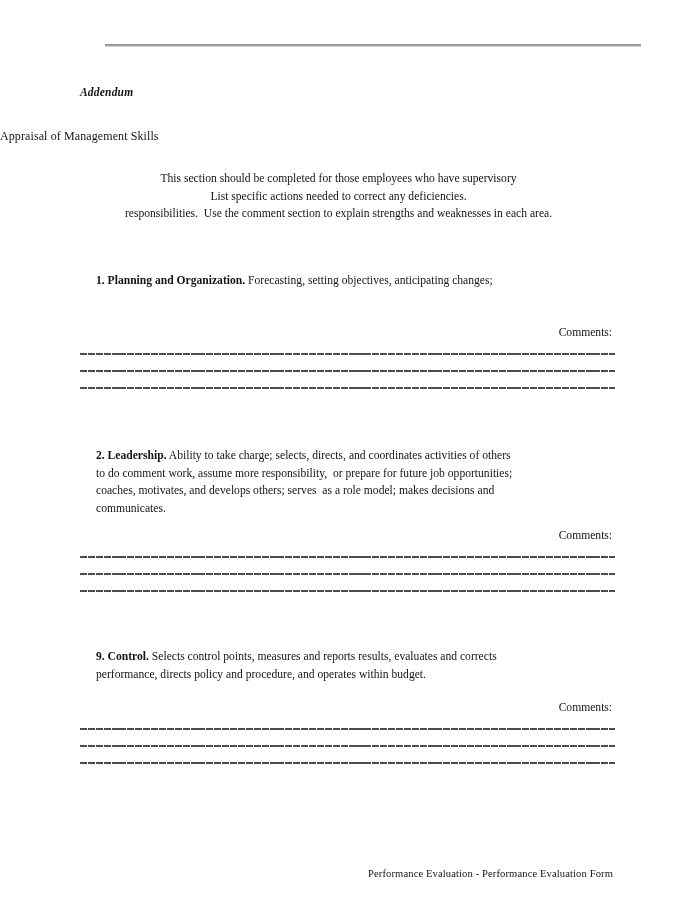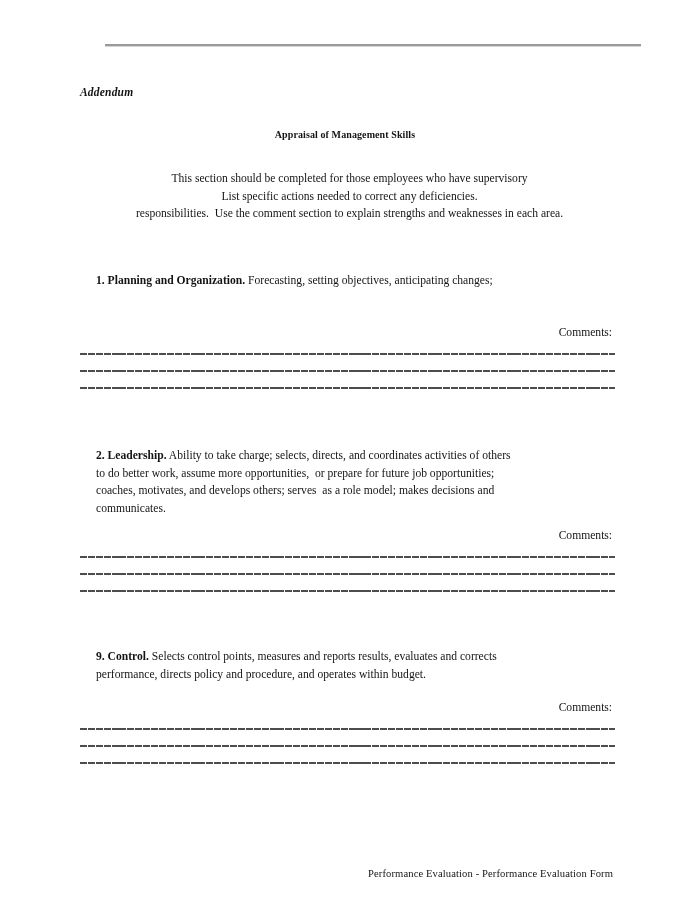--- a/index.html
+++ b/index.html
@@ -45,30 +45,29 @@
     font-style: italic;
     letter-spacing: .2px;
   }
 
   
   .doc-title {
     position: absolute;
     left: 0;
     top: 129px;
     width: 690px;
-    text-align: center;
-    font-size: 10px;
-    font-weight: bold;
+    font-size: 12px;
+    font-weight: normal;
     letter-spacing: .1px;
   }
 
   
   .intro {
     position: absolute;
-    left: 83px;
+    left: 72px;
     top: 170px;
     width: 533px;
     font-size: 11.6px;
     line-height: 17.5px;
     text-align: center;
   }
   .intro .ln { display: block; white-space: pre; }
   .intro .ln.first { text-indent: 0; }
 
   
@@ -183,21 +182,21 @@
     <div class="comments-row">
         <span class="rule-line full"></span>
       </div>
     <div class="comments-row">
         <span class="rule-line full"></span>
       </div>
   </div>
 
   <div class="section-body" id="sec-2">
     <span class="ln"><span class="num">2. Leadership.</span><span> Ability to take charge; selects, directs, and coordinates activities of others</span></span>
-    <span class="ln">to do better work, assume more opportunities,  or prepare for future job opportunities;</span>
+    <span class="ln">to do comment work, assume more responsibility,  or prepare for future job opportunities;</span>
     <span class="ln">coaches, motivates, and develops others; serves  as a role model; makes decisions and</span>
     <span class="ln">communicates.</span>
   </div>
 
   <div class="comments-block" id="comments-2">
     <div class="comments-first-row">
       <span class="comments-label">Comments: </span>
       <span class="rule-line"></span>
     </div>
     <div class="comments-row">

